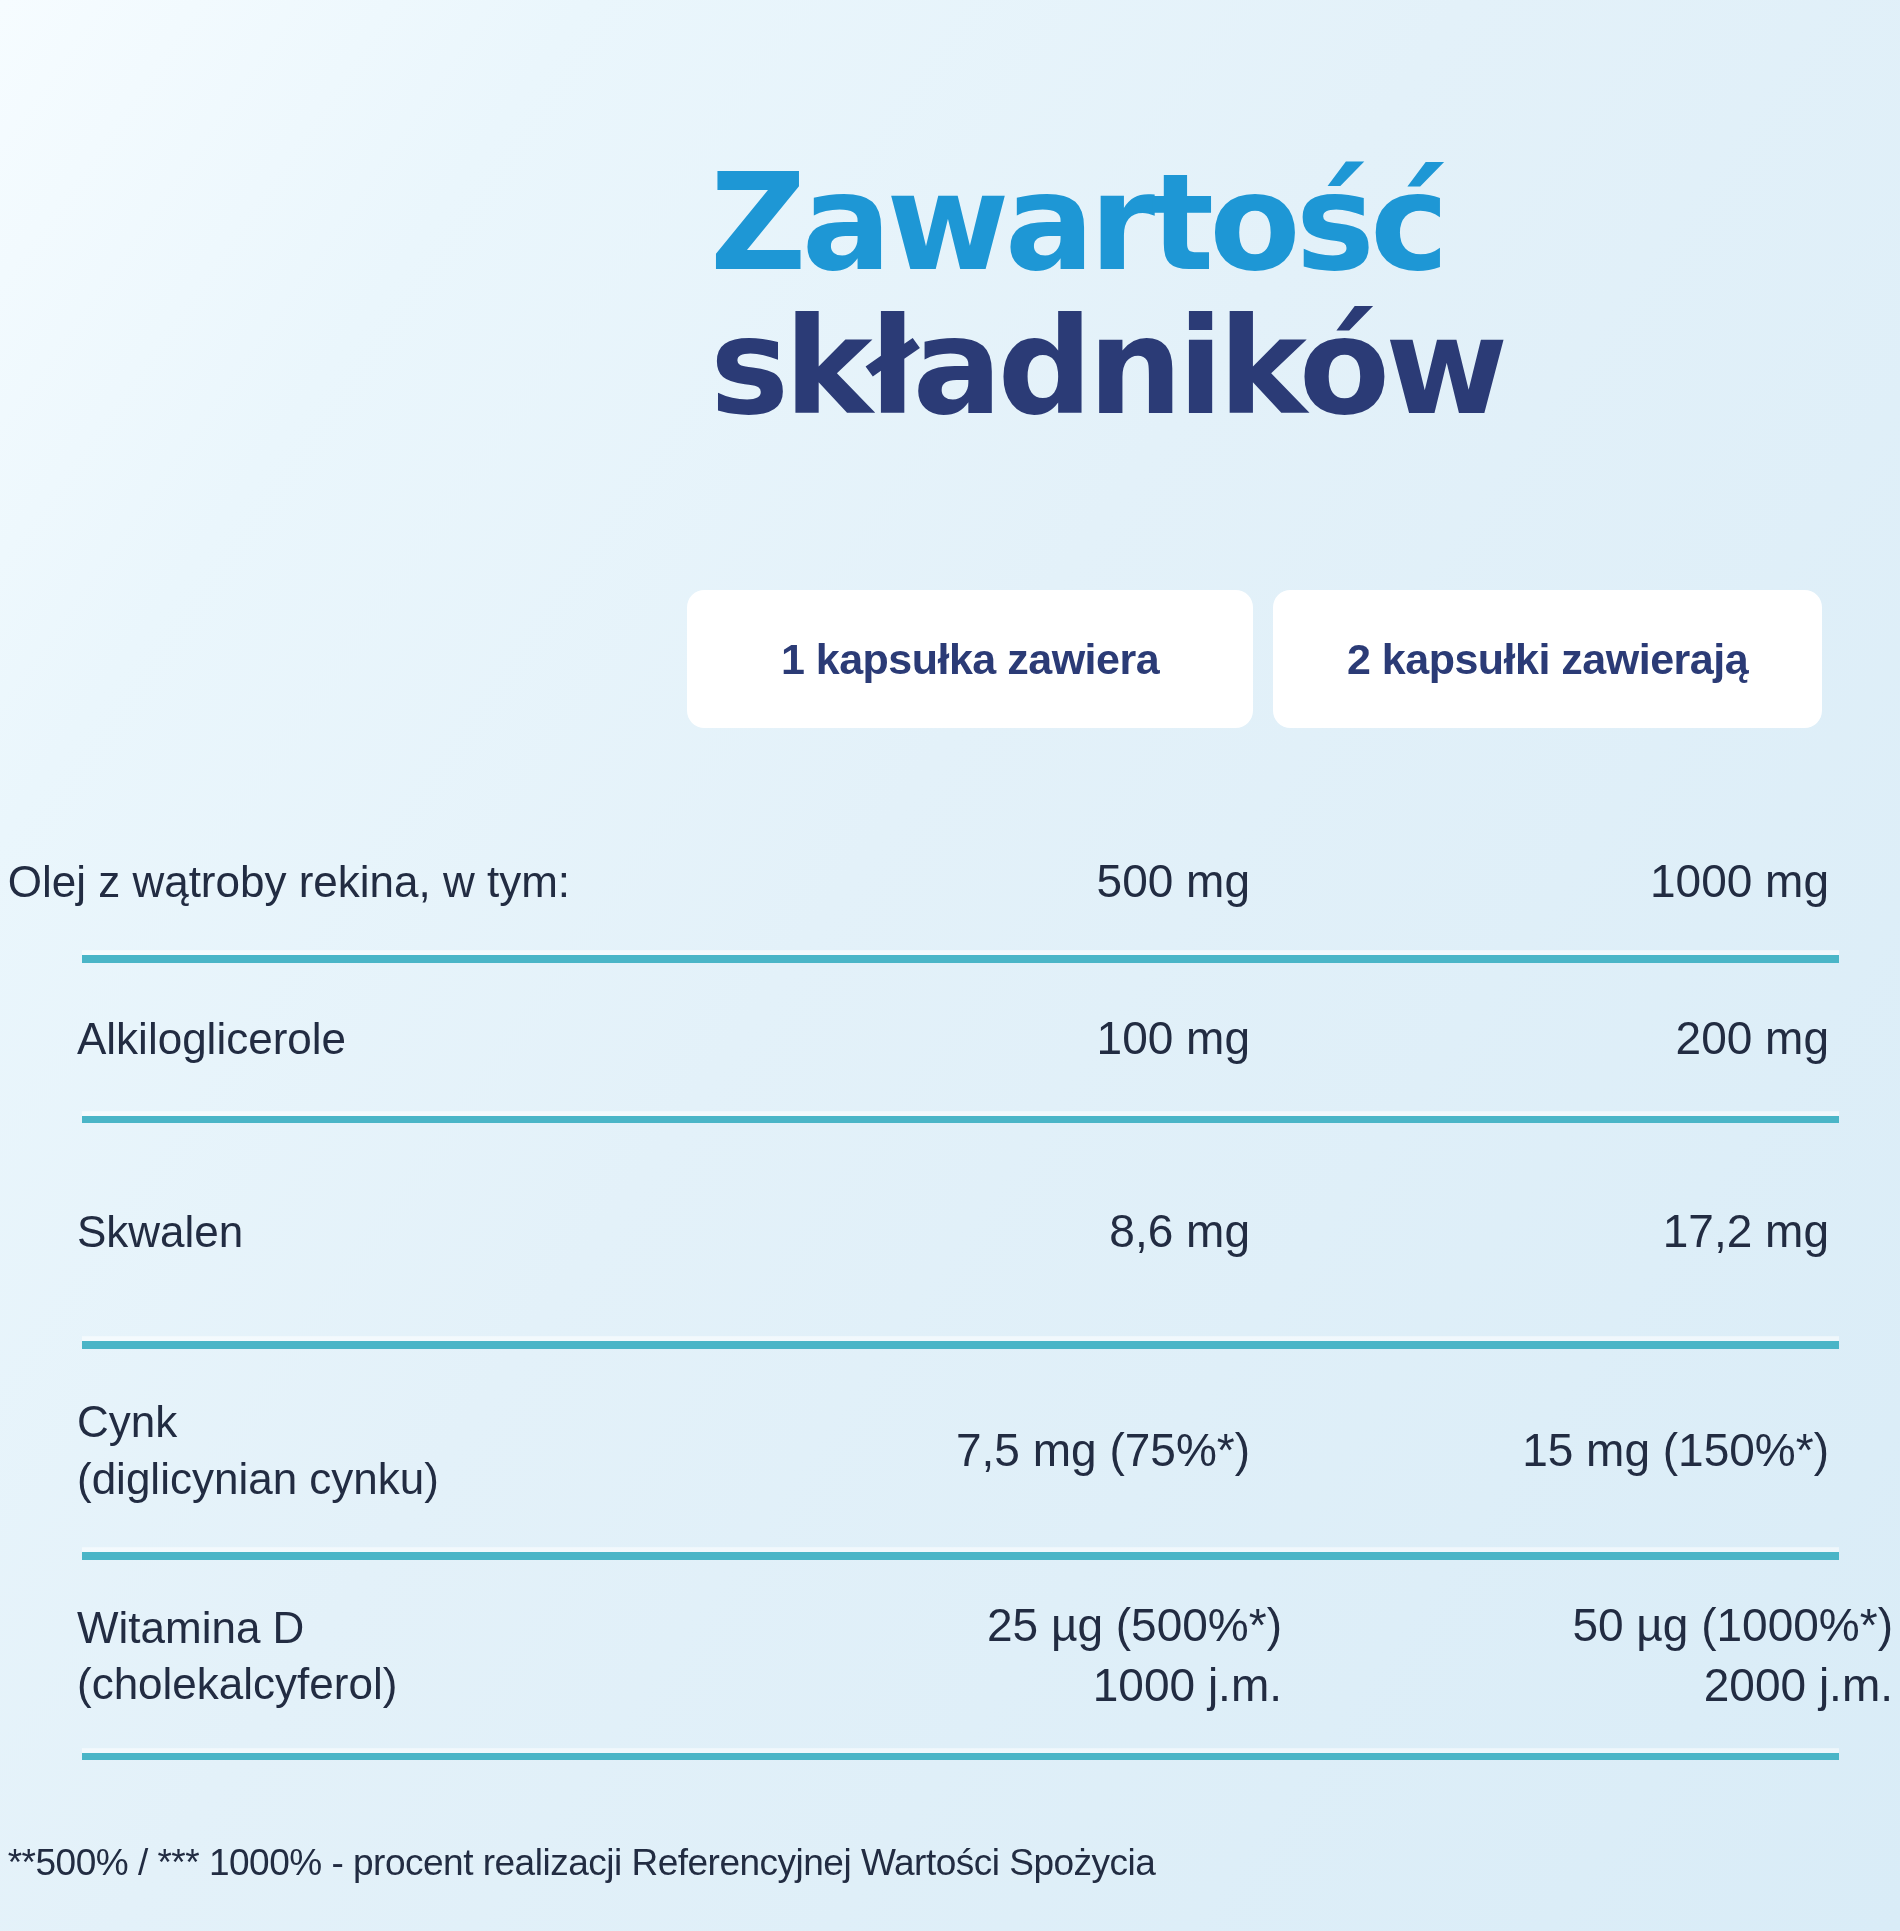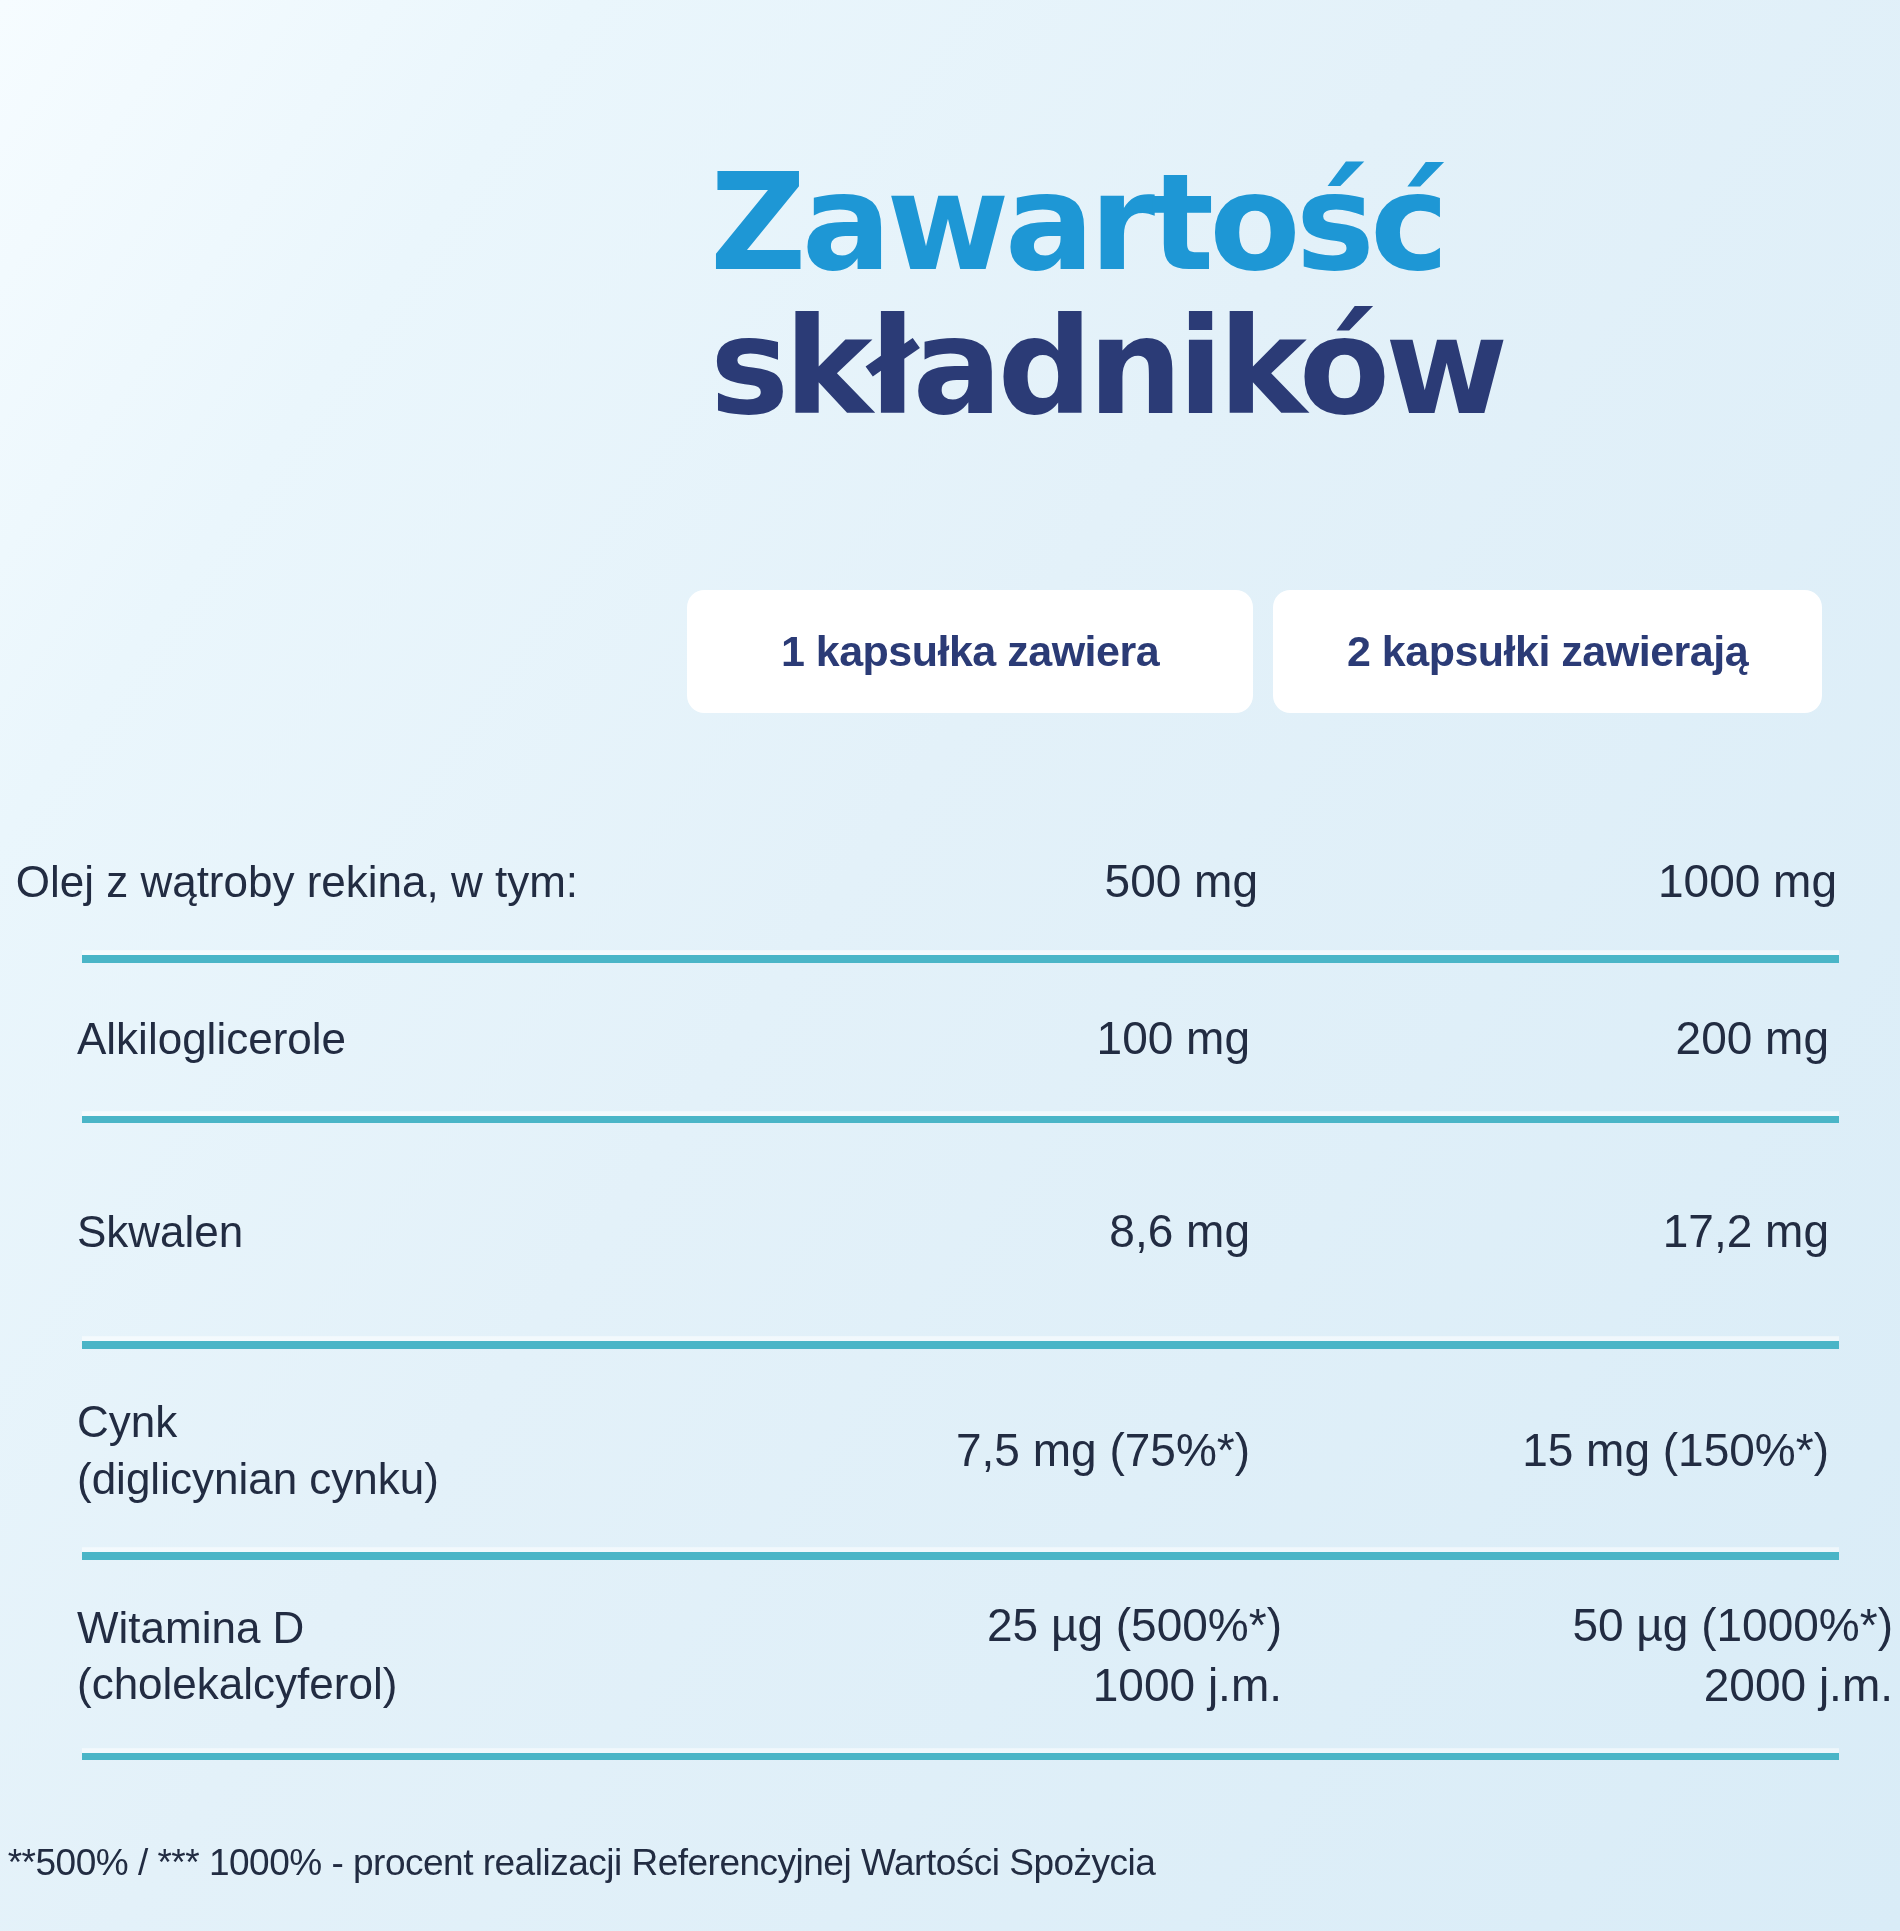--- a/index.html
+++ b/index.html
@@ -12,36 +12,36 @@
     overflow:hidden;
   }
   .title-block{
     position:absolute;left:710px;top:143px;
     font-family:"DejaVu Sans",sans-serif;
     font-weight:bold;line-height:1.08;letter-spacing:-4.8px;margin-top:9px;
   }
   .title-line1{font-size:133px;color:#1e97d5;}
   .title-line2{font-size:133px;color:#2b3b76;}
   .col-header{
-    position:absolute;top:590px;height:123px;
+    position:absolute;top:590px;height:138px;
     background:#ffffff;border-radius:17.4px;
     display:flex;align-items:center;justify-content:center;
     color:#2b3b76;font-weight:bold;font-size:43px;letter-spacing:-0.5px;
   }
   .col-header.first{left:687px;width:566px;}
   .col-header.second{left:1273px;width:549px;}
   .table{position:absolute;left:0;top:809px;width:1900px;}
   .row{
     display:grid;grid-template-columns:666px 584px 579px;
     align-items:center;
   }
   .row .name{padding-left:77px;font-size:44px;line-height:1.28;}
   .row.flush .name{padding-left:7.7px;}
   .row .val{text-align:right;font-size:46px;line-height:1.3;}
-  .r1{height:146px;padding-left:8px;}
+  .r1{height:146px;}
   .r2{height:153px;}
   .r3{height:218px;}
   .r4{height:203px;}
   .r5{height:193px;gap:32px;}
   .divider{
     height:7.7px;background:#4ab5c7;
     margin-left:82px;margin-right:61px;
     box-shadow:0 -4.8px 0 rgba(255,255,255,0.55);
   }
   .footnote{

